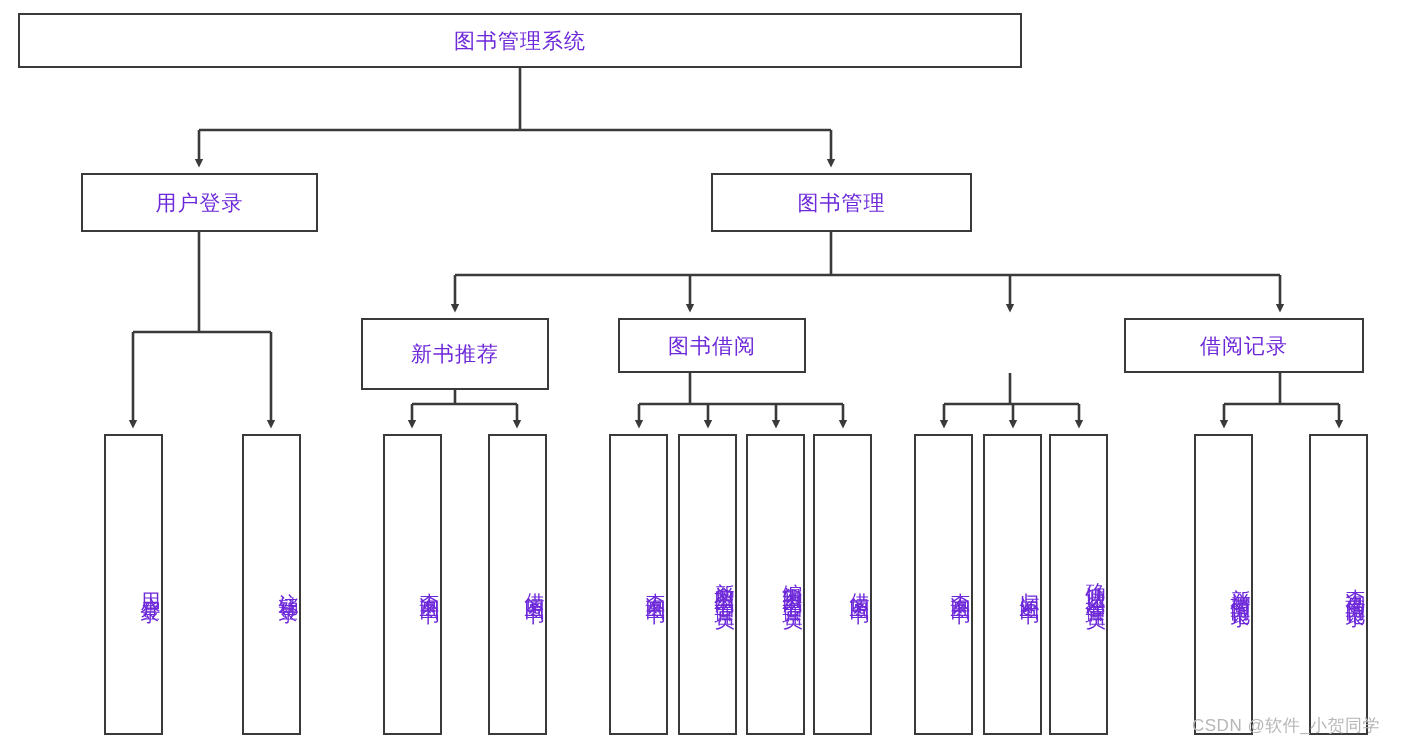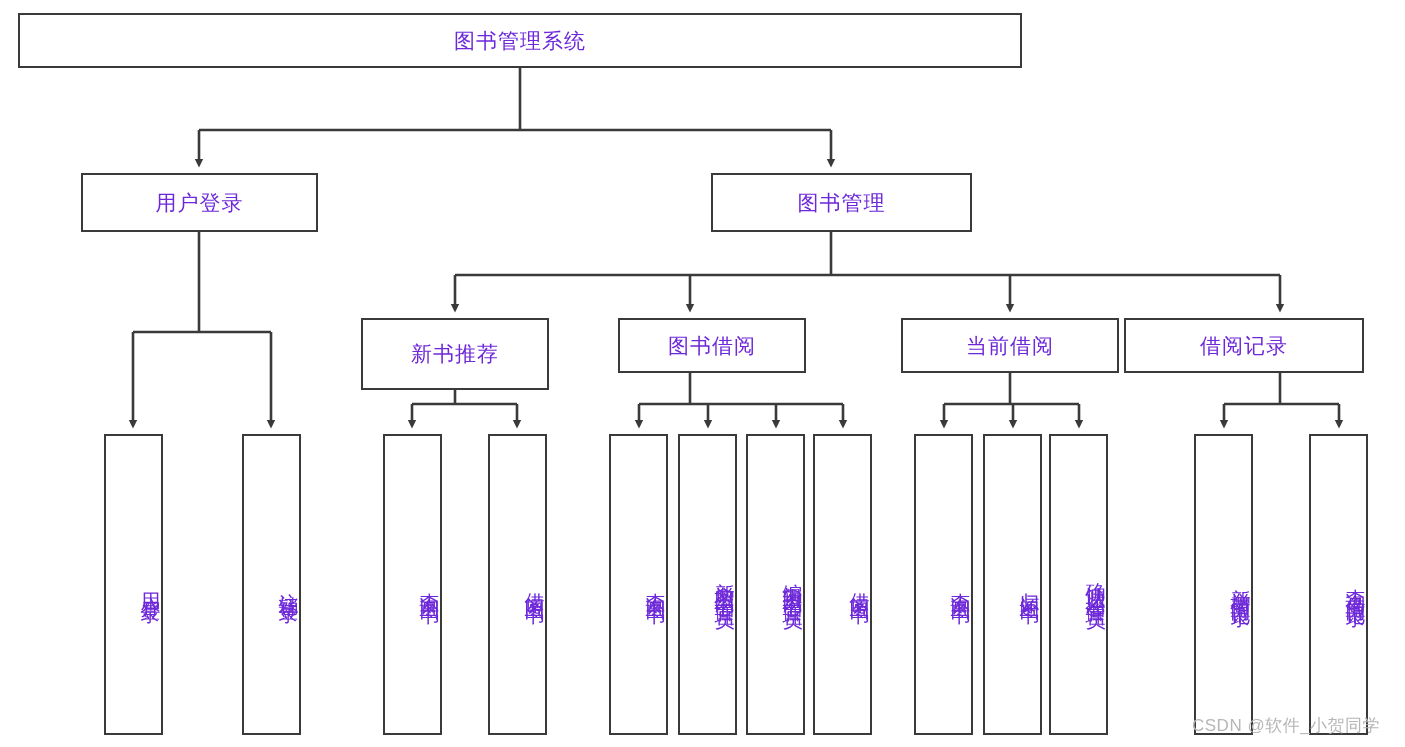--- a/index.html
+++ b/index.html
@@ -134,23 +134,20 @@
   <div class="node node-h" style="left:711px; top:173px; width:261px; height:59px;">
     <span>图书管理</span>
   </div>
 
   <div class="node node-h" style="left:361px; top:318px; width:188px; height:72px;">
     <span>新书推荐</span>
   </div>
   <div class="node node-h" style="left:596px; top:318px; width:188px; height:55px;margin-left:22px;">
     <span>图书借阅</span>
   </div>
-  <div class="node node-h" style="left:901px; top:318px; width:218px; height:55px;">
-    <span>当前借阅</span>
-  </div>
   <div class="node node-h" style="left:1124px; top:318px; width:240px; height:55px;">
     <span>借阅记录</span>
   </div>
 
   <div class="node node-v" style="left:104px; top:434px; width:59px; height:301px;">
     <span class="vtext">用户登录</span>
   </div>
   <div class="node node-v" style="left:242px; top:434px; width:59px; height:301px;">
     <span class="vtext">注销登录</span>
   </div>

